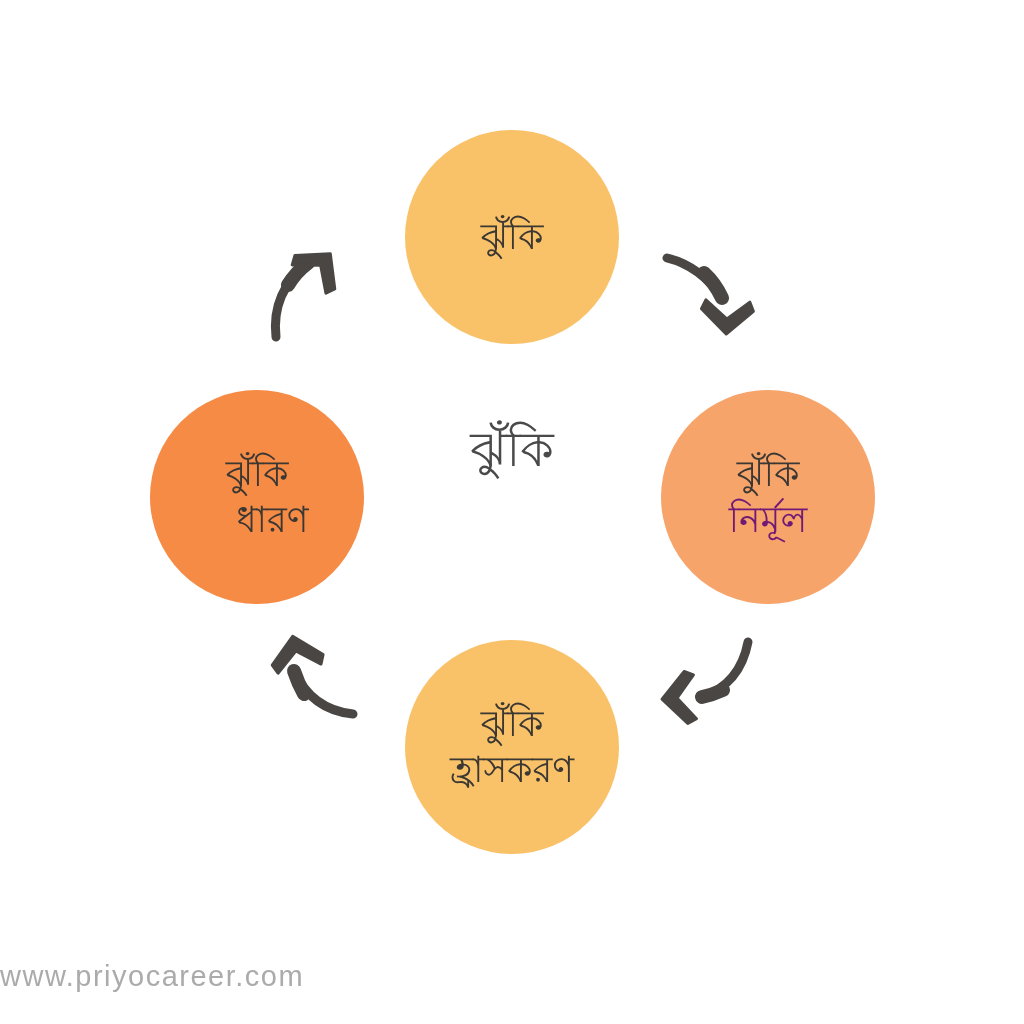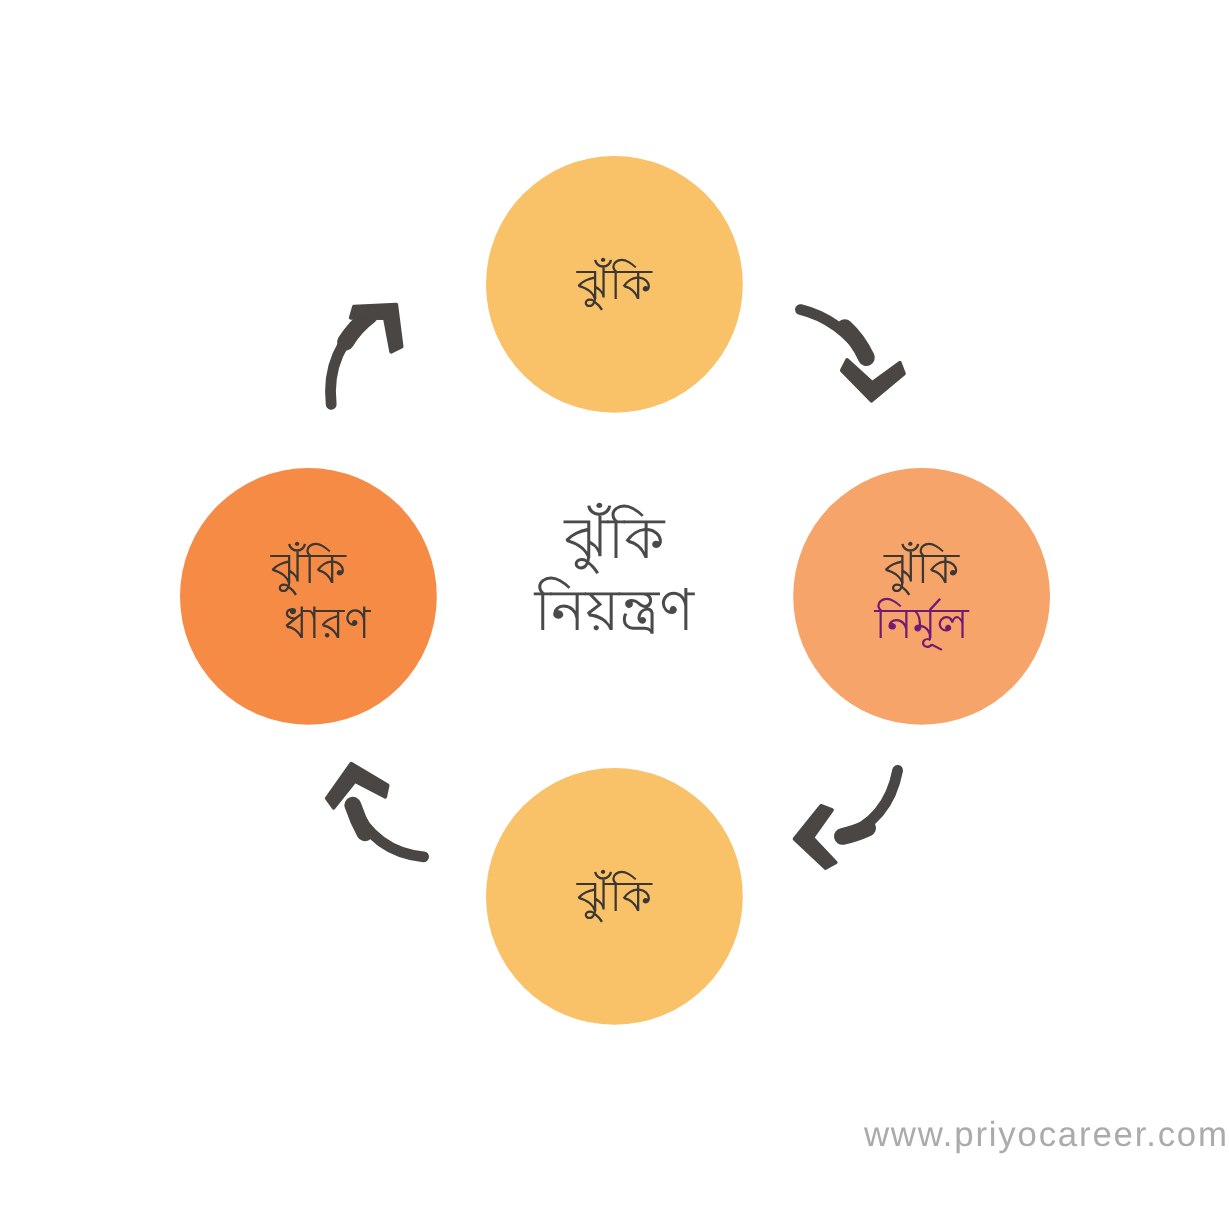--- a/index.html
+++ b/index.html
@@ -66,23 +66,23 @@
   .arrow-body.thick { stroke-width: 14px; }
   .arrow-head {
     fill: var(--arrow-color, #4A4643);
     stroke: var(--arrow-color, #4A4643);
     stroke-width: 3px;
     stroke-linejoin: round;
   }
   .footer-url {
     position: absolute;
     left: 0;
-    top: 930px;
+    top: 960px;
     width: 1024px;
-    text-align: right;
+    text-align: left;
     font-size: 29px;
     letter-spacing: 1.5px;
     color: #ABABAB;
     font-weight: 400;
   }
 </style>
 </head>
 <body>
 
 <div class="canvas" style="background: rgb(255, 255, 255); padding-left: 36px;">
@@ -118,27 +118,27 @@
     <div class="line" style="color: rgb(59, 55, 51);">ঝুঁকি</div>
   </div>
 
   <div class="node-circle node-right" style="background: rgb(247, 164, 107);">
     <div class="line" style="color: rgb(59, 55, 51);">ঝুঁকি</div>
     <div class="line" style="color: #701a75;">নির্মূল</div>
   </div>
 
   <div class="node-circle node-bottom" style="background: rgb(249, 194, 105);">
     <div class="line" style="color: rgb(59, 55, 51);">ঝুঁকি</div>
+    <div class="line" style="color: rgb(59, 55, 51);">হ্রাসকরণ</div>
   </div>
 
   <div class="node-circle node-left" style="background: rgb(246, 139, 70);">
     <div class="line" style="color: rgb(59, 55, 51);">ঝুঁকি</div>
     <div class="line" style="color: rgb(59, 55, 51); margin-left: 31px;">ধারণ</div>
   </div>
 
   <div class="center-title" style="color: rgb(74, 74, 74);">
     <div>ঝুঁকি</div>
-    <div>নিয়ন্ত্রণ</div>
   </div>
 
   <div class="footer-url" style="color: rgb(171, 171, 171);">www.priyocareer.com</div>
 
 </div>
 
 </body></html>

